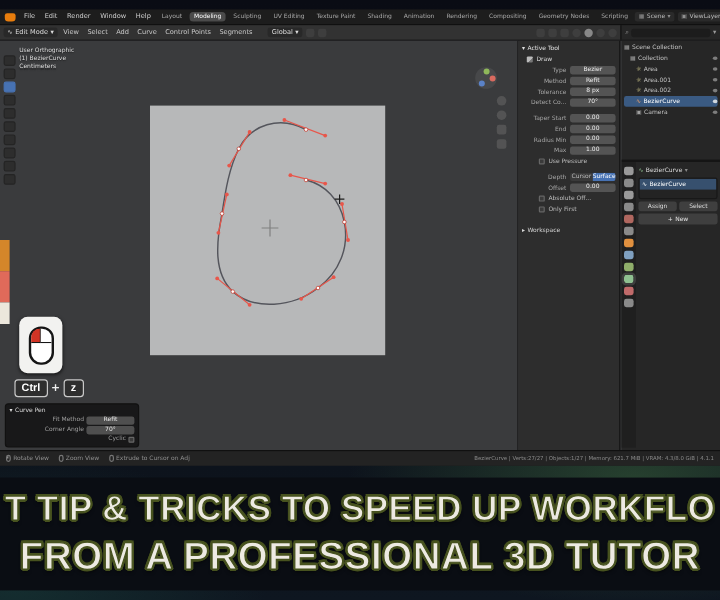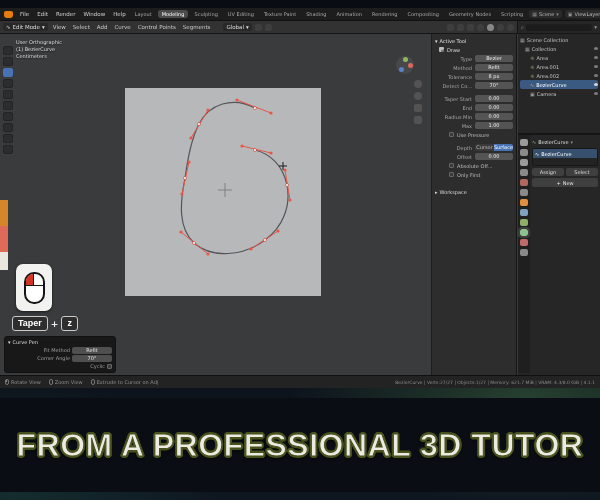--- a/index.html
+++ b/index.html
@@ -466,22 +466,23 @@
     </div>
   </div>
 
   <div class="mouse-card">
     <div class="mouse">
       <span class="lbtn"></span>
       <span class="rbtn"></span>
     </div>
   </div>
   <div class="keys">
-    <span class="keycap">Taper</span>
+    <span class="keycap">Ctrl</span>
     <span class="kplus">+</span>
     <span class="keycap">z</span>
   </div>
 
   <div class="banner">
+    <div class="bline bline1">T TIP &amp; TRICKS TO SPEED UP WORKFLO</div>
     <div class="bline bline2">FROM A PROFESSIONAL 3D TUTOR</div>
   </div>
 
 </div>
 
 </body></html>

